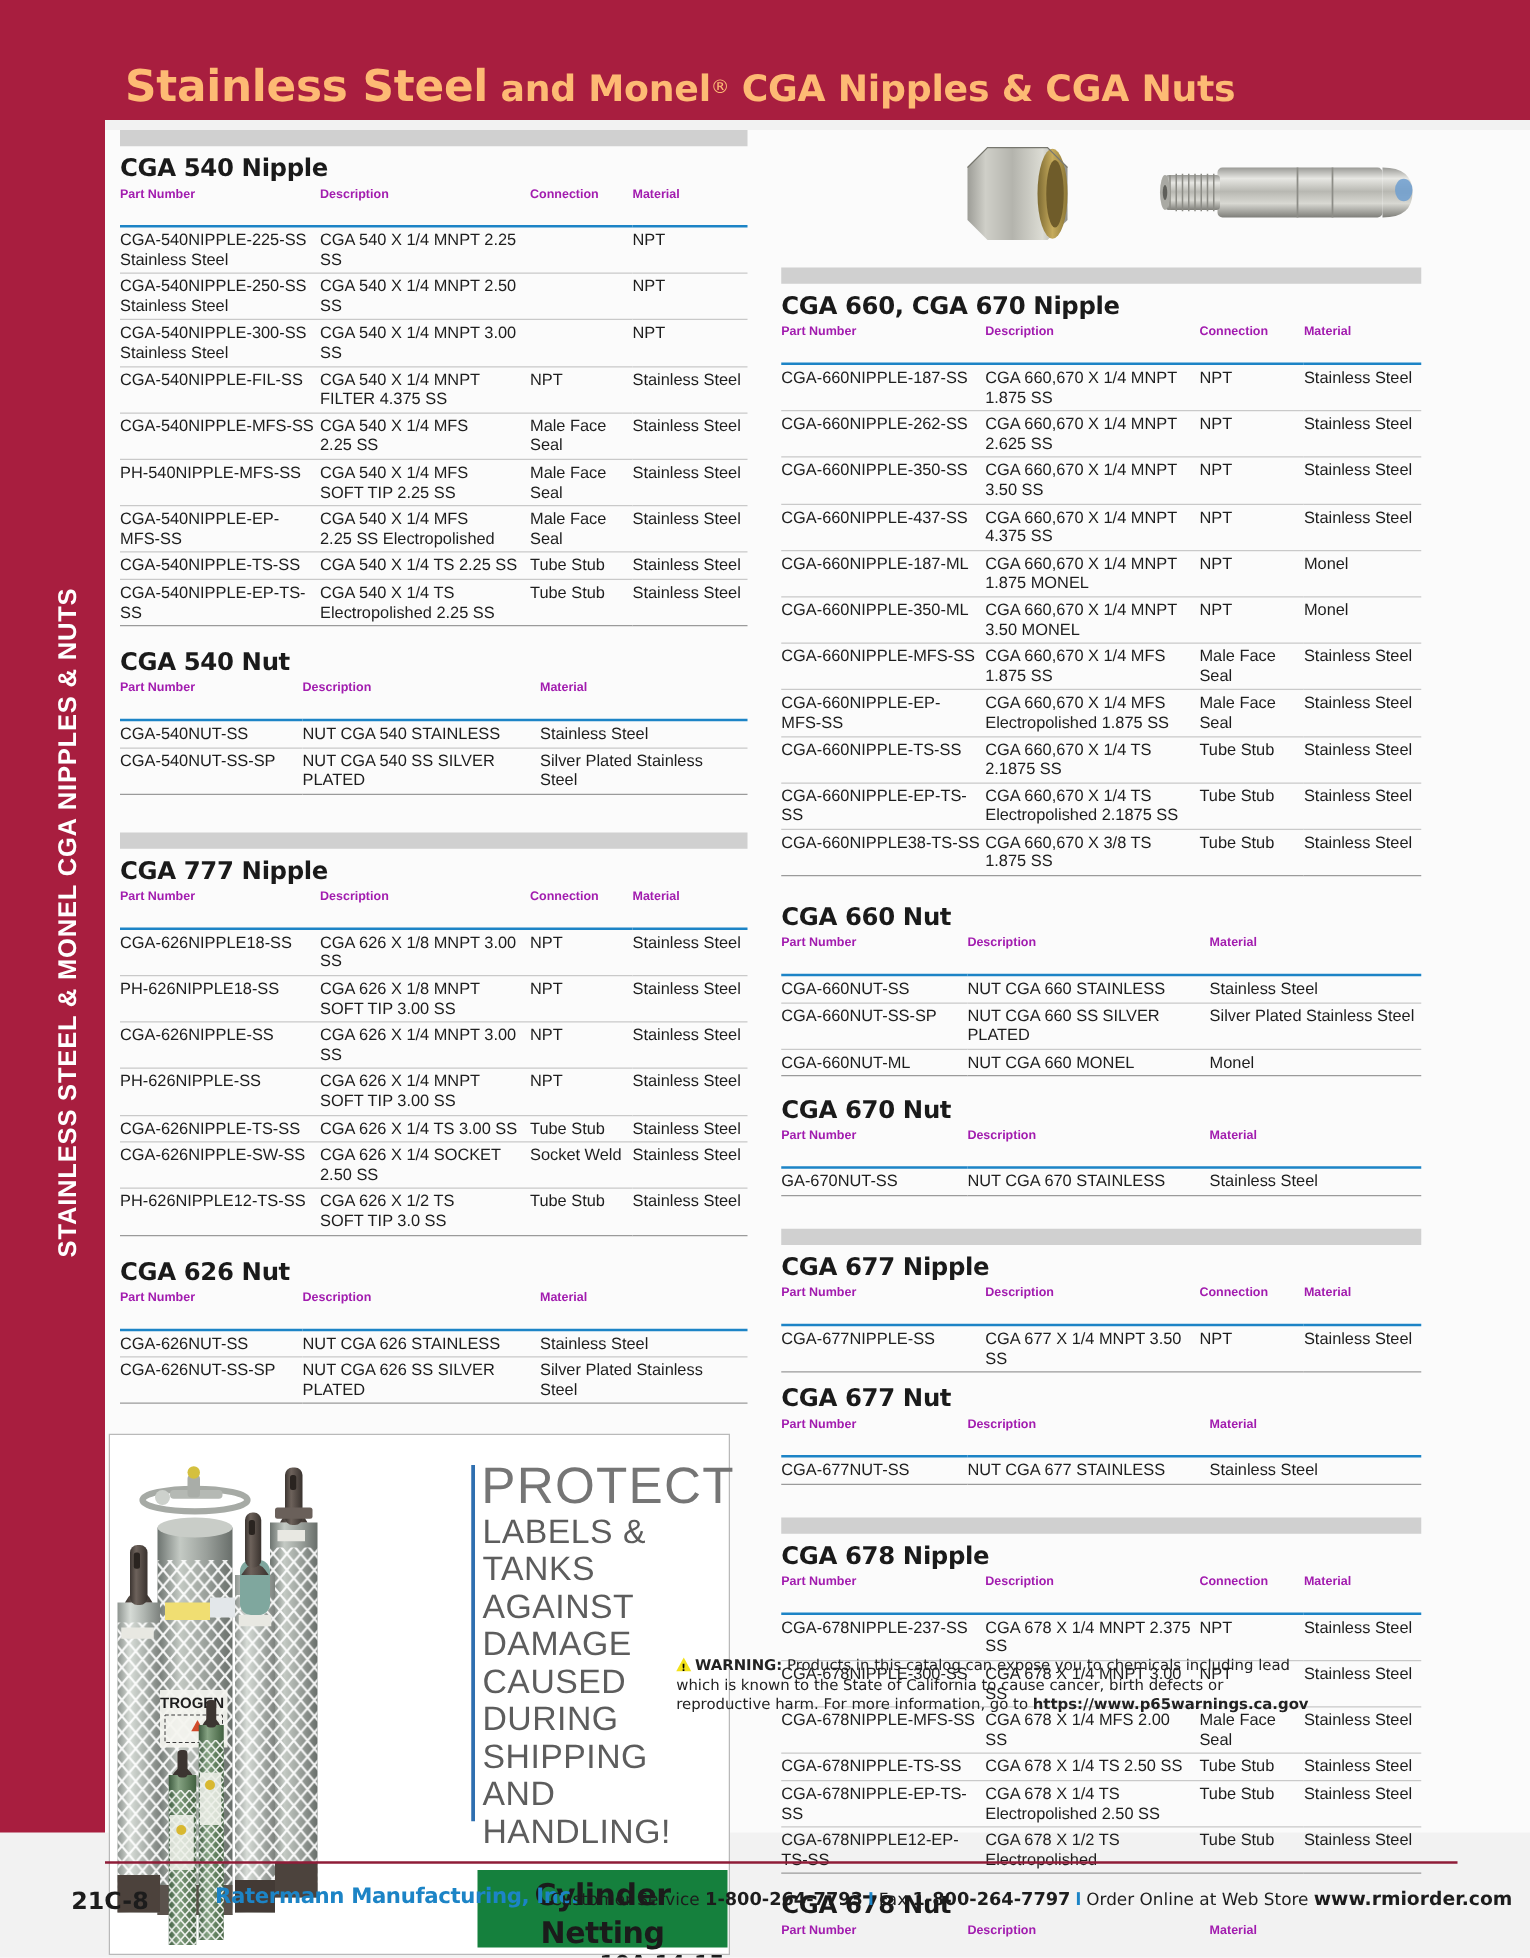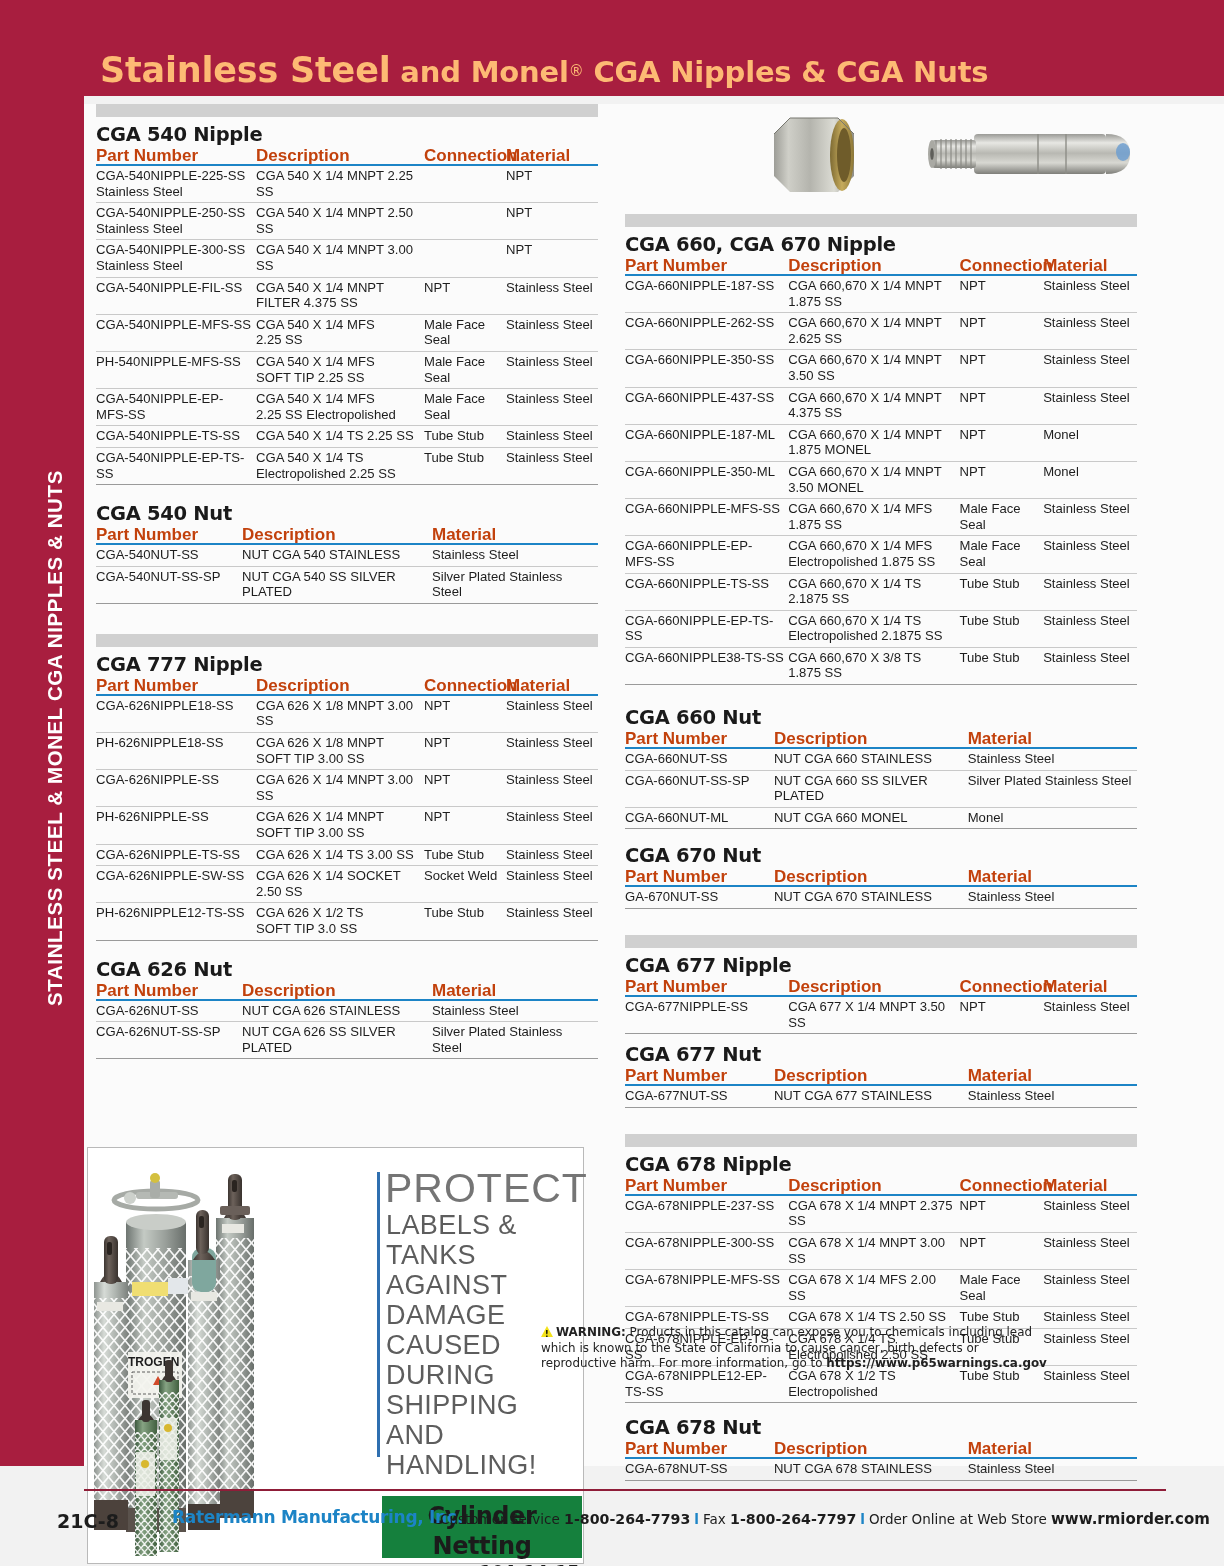--- a/index.html
+++ b/index.html
@@ -57,22 +57,22 @@
   
   .gray-bar { height:13px; background:#d0d0d0; width:100%; margin-bottom:5px; }
   .blk-title {
     font-family:"DejaVu Sans", sans-serif;
     font-size:19.5px; font-weight:bold; color:#1a1a1a;
     line-height:25px; margin-bottom:1px; letter-spacing:-0.3px;
   }
 
   table.pt { width:100%; border-collapse:collapse; table-layout:fixed; }
   table.pt th {
-    font-size:17px; font-weight:bold; color:#c2410c;
-    text-align:left; padding:0 0 0 0; vertical-align:bottom;
+    font-size:10px; font-weight:bold; color:#a21caf;
+    text-align:left; padding:0 0 16px 0; vertical-align:bottom;
     border-bottom:2.1px solid #1c84c6; line-height:16px;
     font-family:"Liberation Sans", sans-serif;
   }
   table.pt td {
     font-size:13.1px; color:#1d1d1d; text-align:left;
     padding:2px 4px 3px 0; vertical-align:top; line-height:15.6px;
     border-bottom:1px solid #c9c9c9;
     font-family:"Liberation Sans", sans-serif;
   }
   table.pt tr:last-child td { border-bottom:1.6px solid #9a9a9a; }

